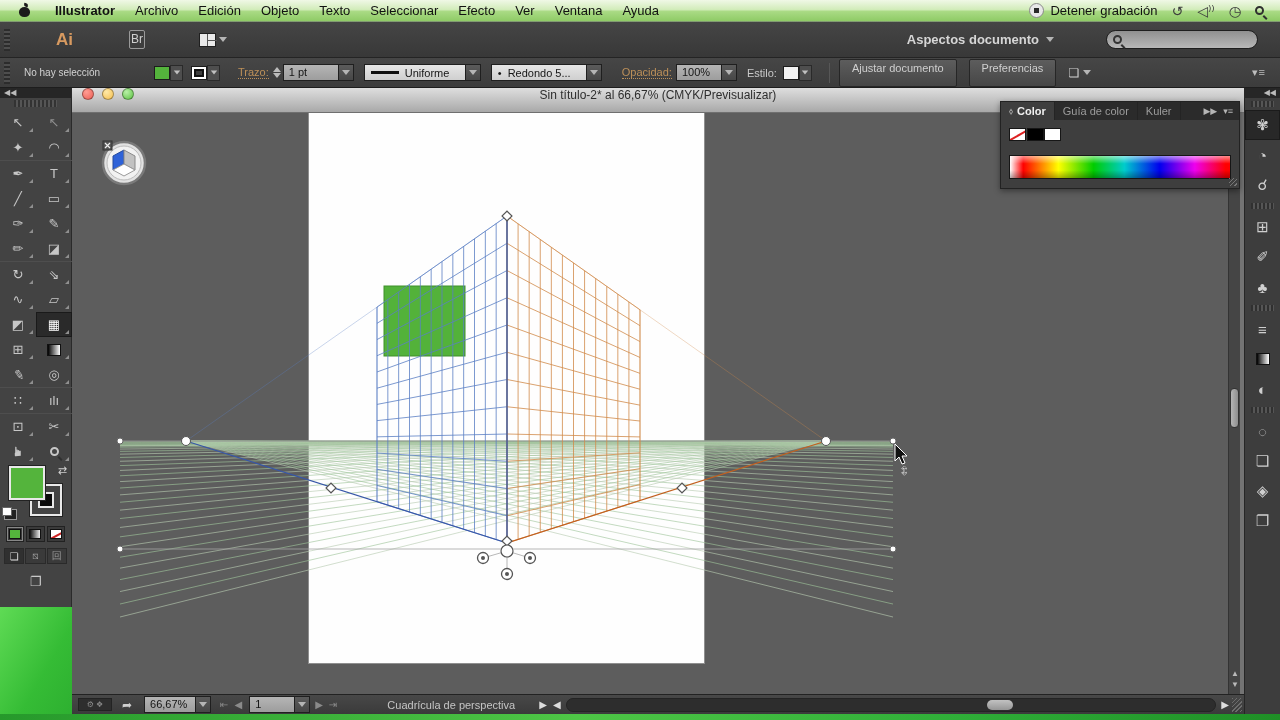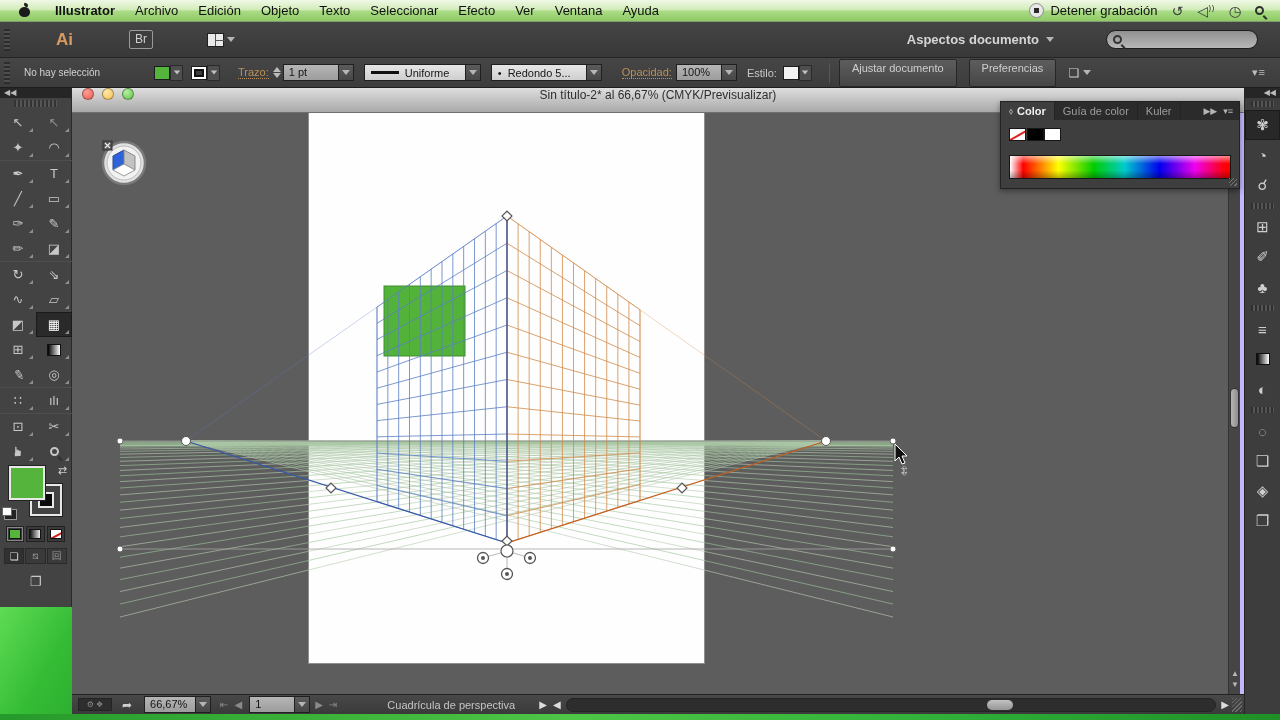--- a/index.html
+++ b/index.html
@@ -1,19 +1,19 @@
 <!DOCTYPE html>
 <html><head>
 <meta charset="utf-8">
 <style>
   * { margin:0; padding:0; box-sizing:border-box; }
   html,body { width:1280px; height:720px; overflow:hidden; background:#000;
     font-family:"Liberation Sans","DejaVu Sans",sans-serif; }
   .abs { position:absolute; }
-  .stage { position:relative; width:1280px; height:720px; background:#c4b5fd;padding-left:13px; }
+  .stage { position:relative; width:1280px; height:720px; background:#737373;padding-left:13px; }
 
   
   .menubar { left:0; top:0; width:1280px; height:22px;
     background:linear-gradient(#f0f8e6 0%,#d2ecba 45%,#a9da84 55%,#8fcb66 100%);
     border-bottom:1px solid rgba(40,80,20,.55);
     display:flex; align-items:center; font-size:13px; color:#111; }
   .menubar .apple { width:13px; height:13px; margin:0 14px 0 18px; position:relative; }
   .menubar .apple i { position:absolute; left:1px; top:3px; width:11px; height:10px;
     background:#1b1b1b; border-radius:50% 50% 46% 46%; }
   .menubar .apple b { position:absolute; left:6px; top:-1px; width:4px; height:4px;
@@ -29,21 +29,21 @@
   .mag { display:inline-block; width:9px; height:9px; border:2px solid #2f2f2f; border-radius:50%; position:relative; }
   .mag::after { content:""; position:absolute; left:7px; top:7px; width:5px; height:2px;
     background:#2f2f2f; transform:rotate(45deg); transform-origin:0 0; }
 
   
   .appbar { left:0; top:22px; width:1280px; height:36px; background:linear-gradient(#454545,#383838);
     border-bottom:1px solid #242424; display:flex; align-items:center;gap:28px; }
   .grip-v { width:6px; height:22px; margin-left:4px;
     background:repeating-linear-gradient(#2c2c2c 0 2px,#4e4e4e 2px 4px); }
   .ai-logo { color:#d89a60; font-weight:bold; font-size:17px; margin:0 0 0 18px; letter-spacing:0; }
-  .br-btn { margin-left:28px; width:24px; height:19px; border:1px solid #9a9a9a; border-radius:2px;
+  .br-btn { margin-left:28px; width:16px; height:19px; border:1px solid #9a9a9a; border-radius:2px;
     color:#cfcfcf; font-size:12px; text-align:center; line-height:17px; background:#3d3d3d; }
   .arrange-btn { margin-left:26px; display:flex; align-items:center; gap:3px; color:#ccc; }
   .arr-ic { width:17px; height:14px; background:#e9e9e9; border:1px solid #1f1f1f; position:relative; }
   .arr-ic::after { content:""; position:absolute; left:7px; top:0; width:1px; height:100%; background:#555; }
   .arr-ic::before { content:""; position:absolute; left:8px; top:6px; width:9px; height:1px; background:#555; }
   .caret { width:0; height:0; border-left:4px solid transparent; border-right:4px solid transparent;
     border-top:5px solid #b5b5b5; display:inline-block; }
   .workspace-sw { margin-left:auto; display:flex; align-items:center; gap:7px; color:#d6d6d6;
     font-size:13px; font-weight:bold; }
   .searchbox { margin:0 22px 0 24px; width:152px; height:19px; border-radius:10px;

